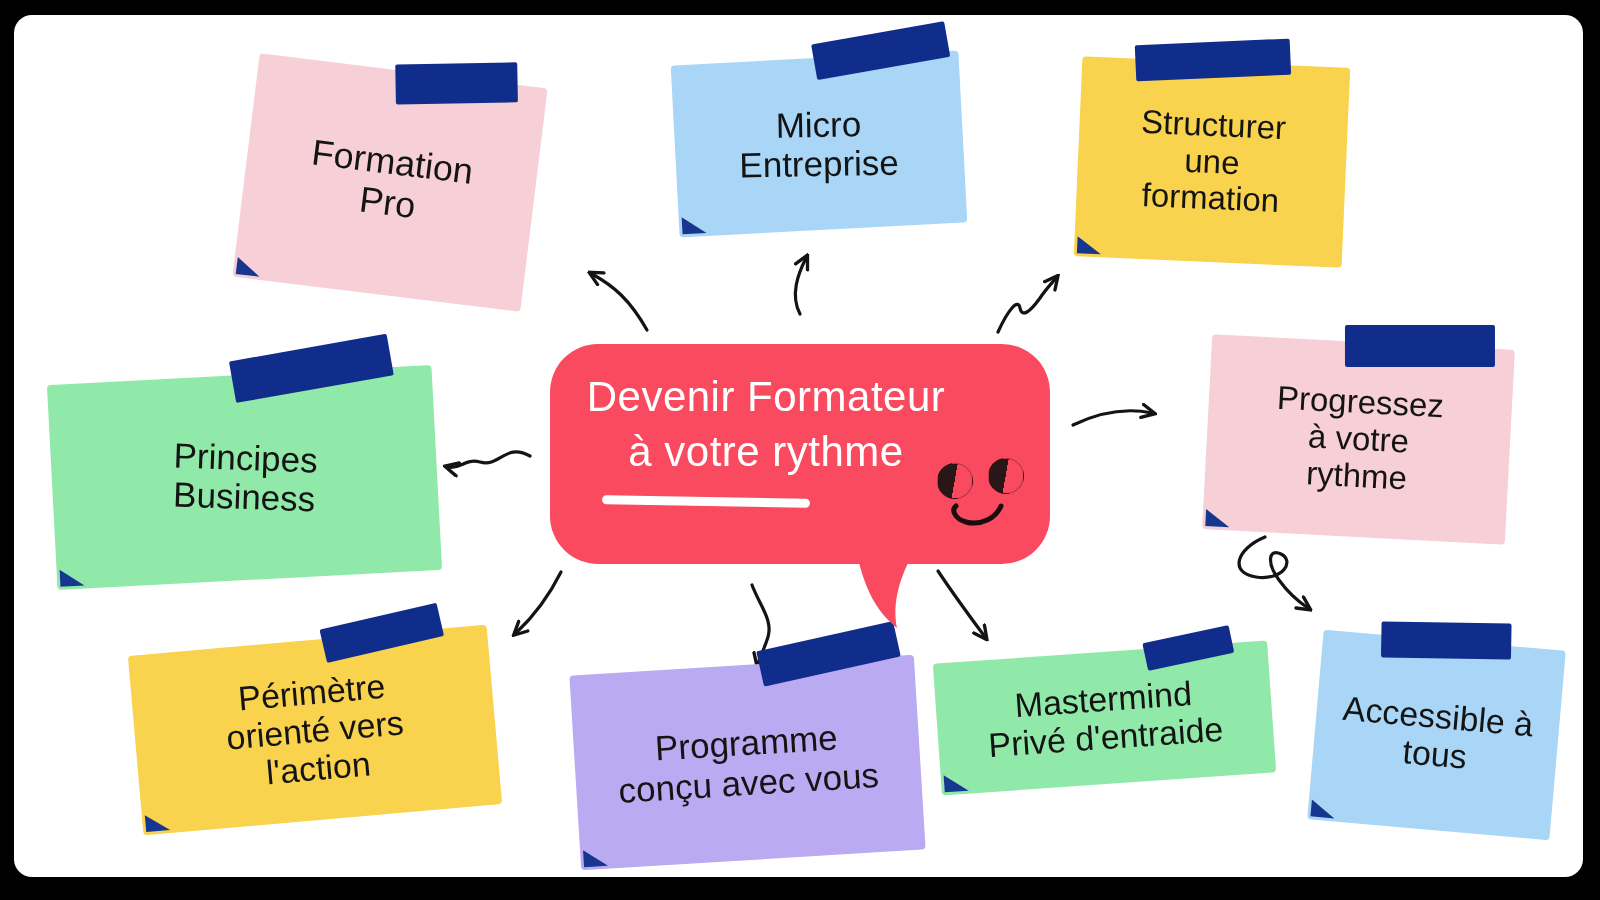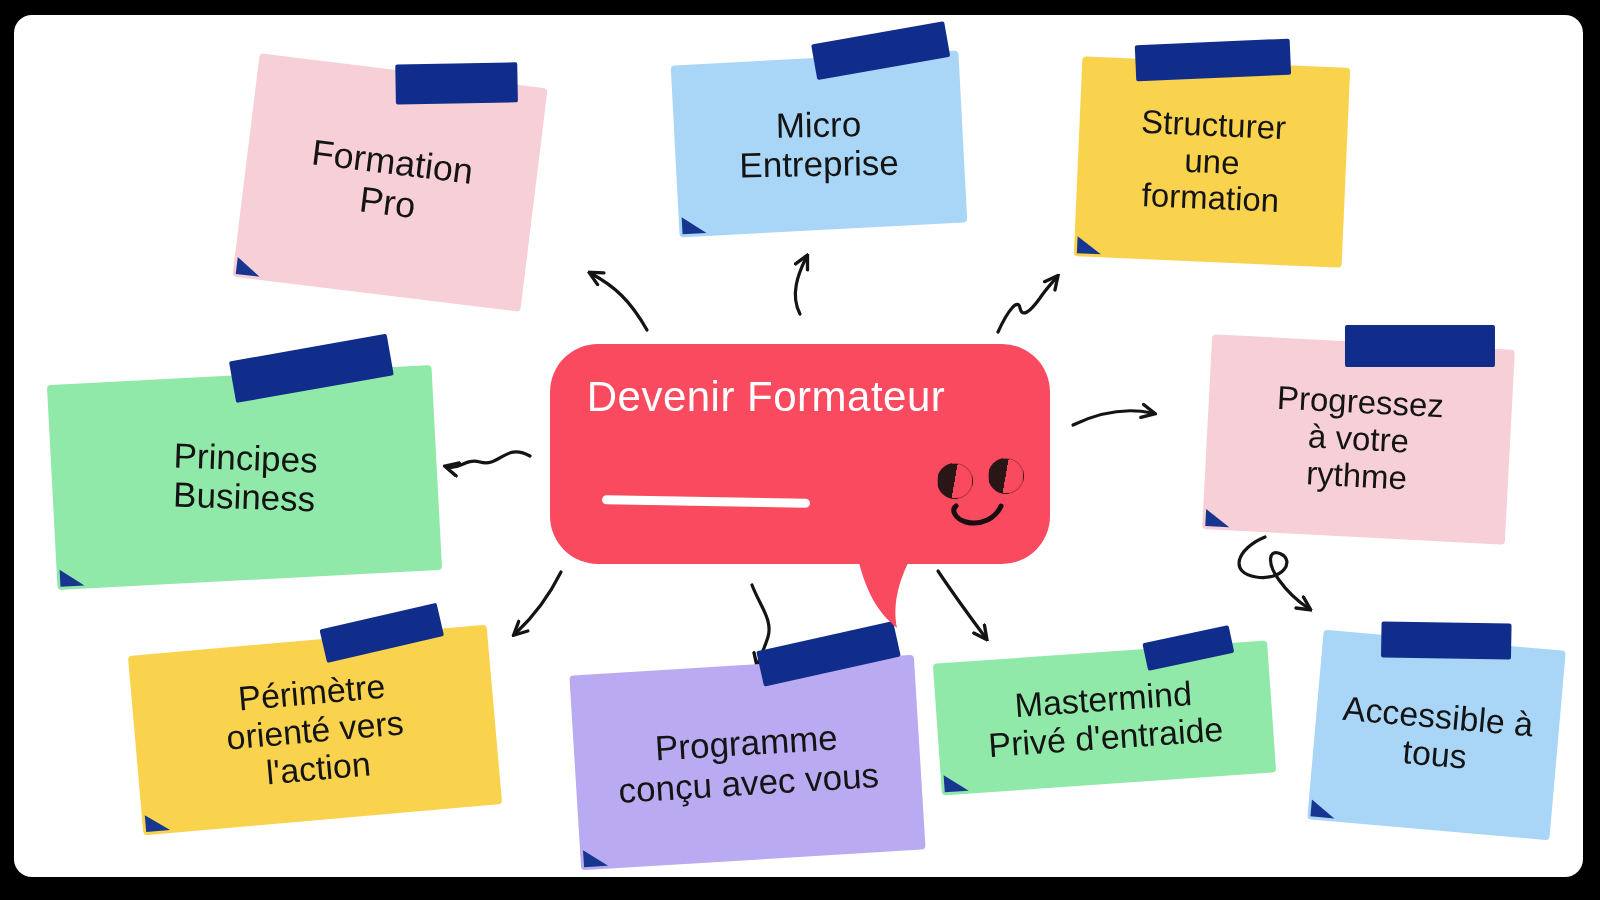--- a/index.html
+++ b/index.html
@@ -159,20 +159,21 @@
     <div class="fold"></div>
   </div>
 
   <svg class="bubble-tail" width="90" height="90" viewBox="0 0 90 90">
     <path d="M 17 5 C 25 38 35 60 57 78 C 52 52 60 28 72 5 Z" fill="#F94A5F"></path>
   </svg>
 
   <div class="bubble">
     <div class="bubble-text">
       <span>Devenir Formateur</span>
+        <span>à votre rythme</span>
     </div>
     <div class="underline"></div>
     <div class="eye eye-l"></div>
     <div class="eye eye-r"></div>
     <svg class="smile" width="58" height="28" viewBox="0 0 58 28">
       <path d="M7 4 C 2 8 6 17 17 20 C 32 24 47 16 52 4" fill="none" stroke="#1A0D10" stroke-width="5" stroke-linecap="round"></path>
     </svg>
   </div>
 </div>
 

